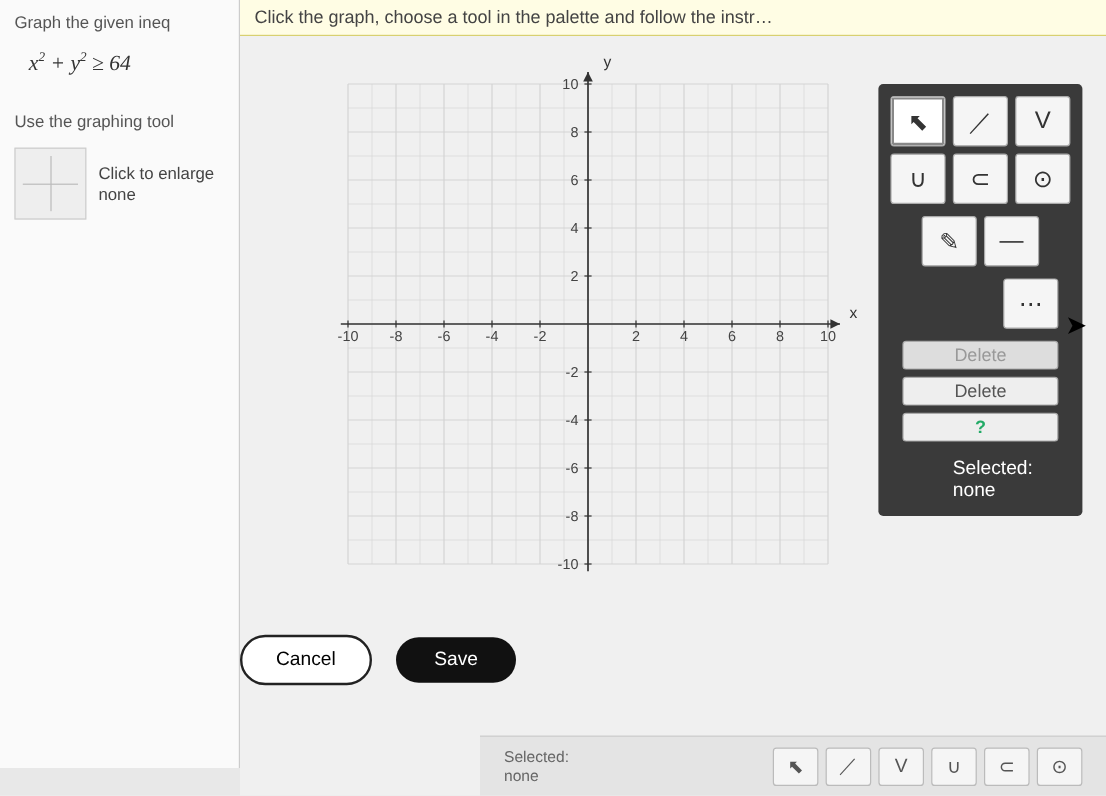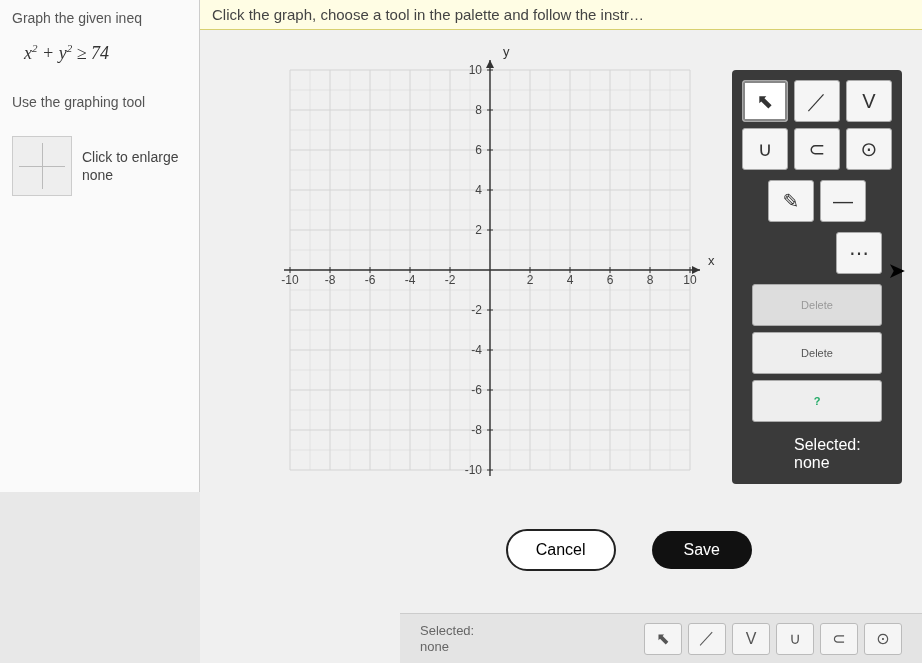--- a/index.html
+++ b/index.html
@@ -9,42 +9,42 @@
       width: 922px;
       height: 663px;
       overflow: hidden;
       position: relative;
       color: #333;
     }
     .left-panel {
       position: absolute;
       left: 0; top: 0;
       width: 200px;
-      height: 492px;
+      height: 640px;
       background: #fafafa;
       border-right: 1px solid #ccc;
       padding: 10px 12px;
     }
     .left-title {
       font-size: 14px;
       color: #555;
       margin-bottom: 16px;
     }
     .formula {
       font-size: 18px;
       font-style: italic;
       font-family: 'Times New Roman', serif;
       margin-bottom: 30px;
       padding-left: 12px;
     }
     .sup { font-size: 11px; vertical-align: super; font-style: italic; }
     .use-tool {
       font-size: 14px;
       color: #555;
-      margin-bottom: 26px;
+      margin-bottom: 14px;
     }
     .enlarge-row {
       display: flex;
       align-items: center;
       gap: 10px;
     }
     .thumb {
       width: 60px; height: 60px;
       background: #eee;
       border: 1px solid #ccc;
@@ -118,49 +118,49 @@
     }
     .tool-btn.selected { background: #fff; box-shadow: inset 0 0 0 2px #888; }
     .tool-row2 {
       display: flex;
       gap: 6px;
       justify-content: center;
       margin-bottom: 10px;
     }
     .pal-btn {
       width: 130px;
-      height: 42px;
+      height: 24px;
       background: #eee;
       border: 1px solid #aaa;
       border-radius: 3px;
       display: flex;
       align-items: center;
       justify-content: center;
-      font-size: 11px;
+      font-size: 15px;
       color: #555;
       margin: 6px auto;
       cursor: pointer;
     }
     .pal-btn.delete { color: #999; background: #ddd; }
     .pal-btn.help { font-weight: bold; color: #2a6; }
     .selected-label {
       color: #fff;
       font-size: 16px;
       text-align: left;
       padding: 8px 4px 2px 4px;
       margin-left: 48px;
     }
 
     .action-row {
       position: absolute;
       left: 0; right: 170px; top: 490px;
       height: 60px;
       display: flex;
-      gap: 36px;
-      justify-content: flex-end;
+      gap: 20px;
+      justify-content: flex-start;
       align-items: center;
     }
     .cancel-btn {
       padding: 10px 28px;
       border-radius: 22px;
       border: 2px solid #222;
       background: #fff;
       font-size: 16px;
       cursor: pointer;
     }
@@ -211,21 +211,21 @@
       color: #000;
       pointer-events: none;
     }
   </style>
 </head>
 <body>
 
 <div class="left-panel">
   <div class="left-title">Graph the given ineq</div>
   <div class="formula">
-    <span>x</span><span class="sup">2</span><span> + y</span><span class="sup">2</span><span> ≥ 74</span>
+    <span>x</span><span class="sup">2</span><span> + y</span><span class="sup">2</span><span> ≥ 64</span>
   </div>
   <div class="use-tool">Use the graphing tool</div>
   <div class="enlarge-row">
     <div class="thumb"></div>
     <div class="enlarge-text">Click to enlarge none</div>
   </div>
 </div>
 
 <div class="instruction-bar">
   <span>Click the graph, choose a tool in the palette and follow the instr…</span>

